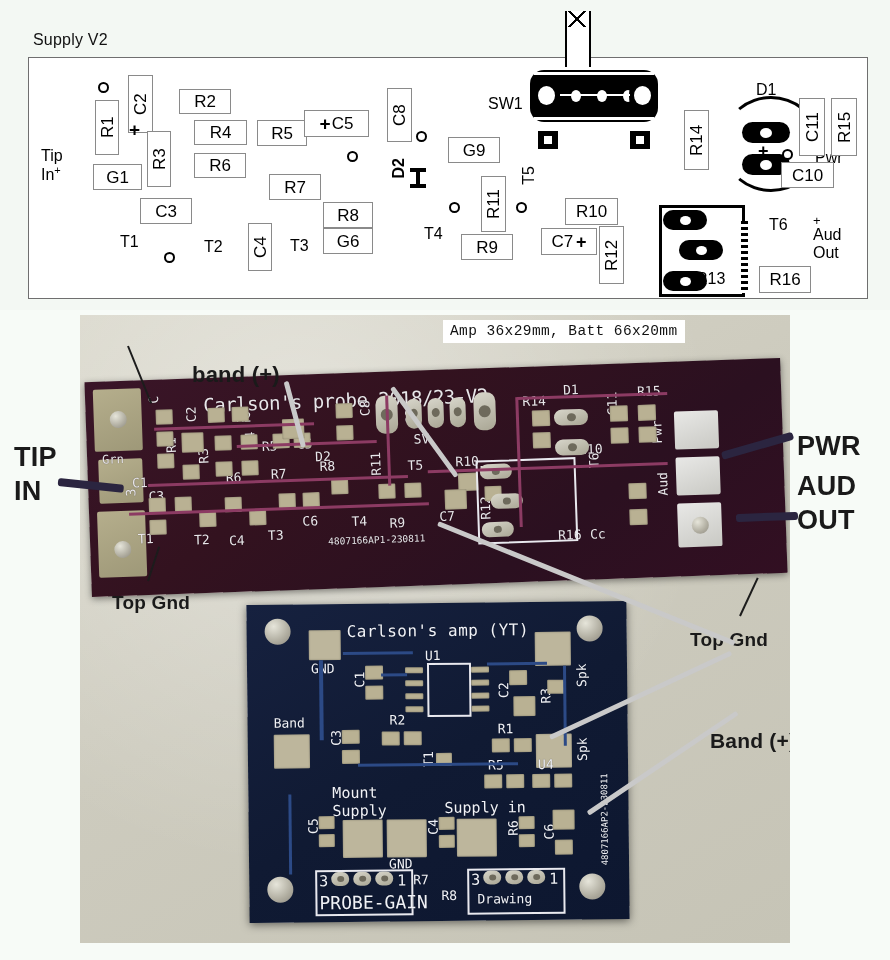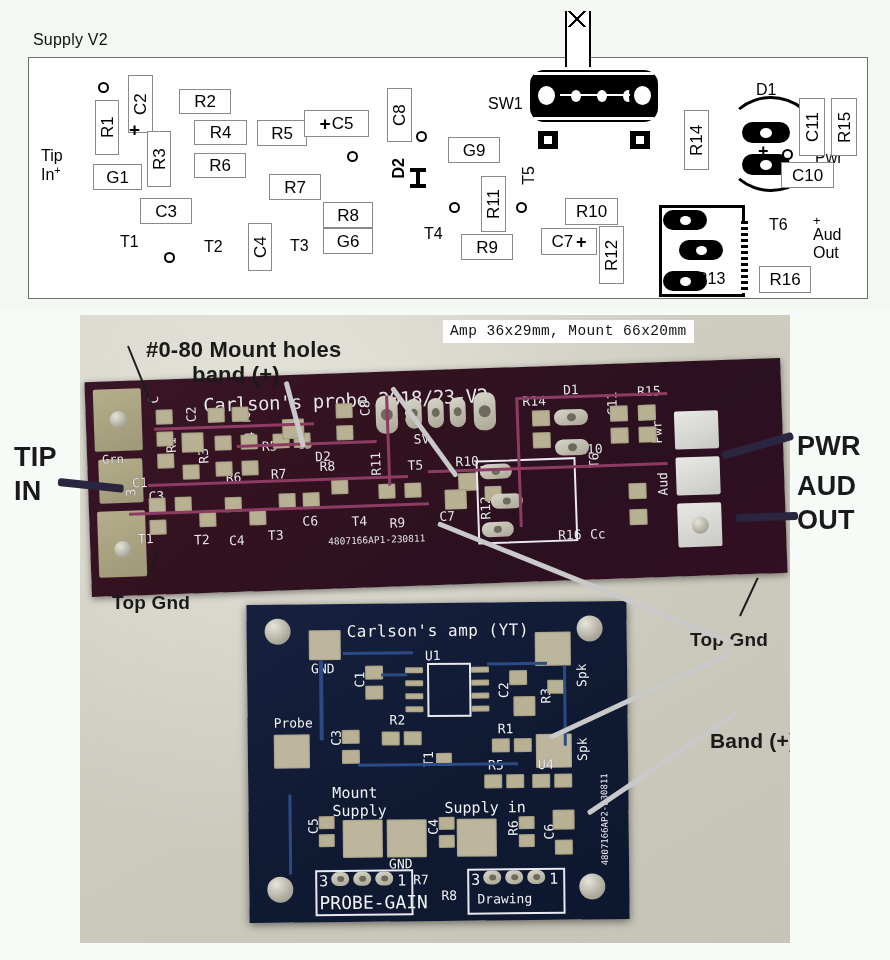--- a/index.html
+++ b/index.html
@@ -420,21 +420,21 @@
 
     <div class="mounthole" style="left:18px;top:14px;width:26px;height:26px;"></div>
     <div class="mounthole" style="left:330px;top:14px;width:26px;height:26px;"></div>
     <div class="mounthole" style="left:18px;top:272px;width:26px;height:26px;"></div>
     <div class="mounthole" style="left:330px;top:272px;width:26px;height:26px;"></div>
 
     <div class="pad big" style="left:62px;top:26px;width:32px;height:30px;"></div>
     <div class="silk blue" style="left:64px;top:58px;">GND</div>
 
     <div class="pad big" style="left:26px;top:130px;width:36px;height:34px;"></div>
-    <div class="silk blue" style="left:26px;top:112px;">Probe</div>
+    <div class="silk blue" style="left:26px;top:112px;">Band</div>
 
     <div class="hdrbox" style="left:180px;top:60px;width:40px;height:50px;"></div>
     <div class="silk blue" style="left:178px;top:46px;">U1</div>
     <div class="pad" style="left:158px;top:64px;width:18px;height:6px;"></div>
     <div class="pad" style="left:158px;top:77px;width:18px;height:6px;"></div>
     <div class="pad" style="left:158px;top:90px;width:18px;height:6px;"></div>
     <div class="pad" style="left:158px;top:103px;width:18px;height:6px;"></div>
     <div class="pad" style="left:224px;top:64px;width:18px;height:6px;"></div>
     <div class="pad" style="left:224px;top:77px;width:18px;height:6px;"></div>
     <div class="pad" style="left:224px;top:90px;width:18px;height:6px;"></div>
@@ -529,21 +529,20 @@
 
     <div class="trace b" style="left:72px;top:56px;width:4px;height:80px;"></div>
     <div class="trace b" style="left:96px;top:48px;width:70px;height:3px;"></div>
     <div class="trace b" style="left:134px;top:70px;width:26px;height:3px;"></div>
     <div class="trace b" style="left:240px;top:60px;width:60px;height:3px;"></div>
     <div class="trace b" style="left:316px;top:64px;width:3px;height:80px;"></div>
     <div class="trace b" style="left:110px;top:160px;width:160px;height:3px;"></div>
     <div class="trace b" style="left:40px;top:190px;width:3px;height:80px;"></div>
   </div>
 
-  <div class="photo-note" style="left:66px;top:23px;font-size:22px;">#0-80 Mount holes</div>
   <div class="photo-note" style="left:112px;top:48px;font-size:22px;">band (+)</div>
 
   <div class="photo-note" style="left:630px;top:414px;font-size:21px;">Band (+)</div>
 
   <div class="photo-note" style="left:32px;top:278px;font-size:19px;">Top Gnd</div>
   <div class="photo-note" style="left:610px;top:315px;font-size:19px;">Top Gnd</div>
 
   <div class="callout thin" style="left:48px;top:30px;width:62px;transform:rotate(68deg);"></div>
   <div class="callout grey" style="left:206px;top:64px;width:68px;transform:rotate(75deg);"></div>
   <div class="callout grey" style="left:312px;top:70px;width:110px;transform:rotate(54deg);"></div>
@@ -557,13 +556,13 @@
 <div class="photo-note" style="position:absolute;left:14px;top:443px;font-size:27px;line-height:1.08;">TIP</div>
 <div class="photo-note" style="position:absolute;left:14px;top:477px;font-size:27px;line-height:1.08;">IN</div>
 <div class="callout thick" style="position:absolute;left:58px;top:478px;width:66px;transform:rotate(6deg);"></div>
 
 <div class="photo-note" style="position:absolute;left:797px;top:432px;font-size:27px;">PWR</div>
 <div class="photo-note" style="position:absolute;left:797px;top:472px;font-size:27px;">AUD</div>
 <div class="photo-note" style="position:absolute;left:797px;top:506px;font-size:27px;">OUT</div>
 <div class="callout thick" style="position:absolute;left:722px;top:452px;width:74px;transform:rotate(-16deg);"></div>
 <div class="callout thick" style="position:absolute;left:736px;top:514px;width:62px;transform:rotate(-2deg);"></div>
 
-<div id="size-note">Amp 36x29mm, Mount 66x20mm</div>
+<div id="size-note">Amp 36x29mm, Batt 66x20mm</div>
 
 </body></html>

